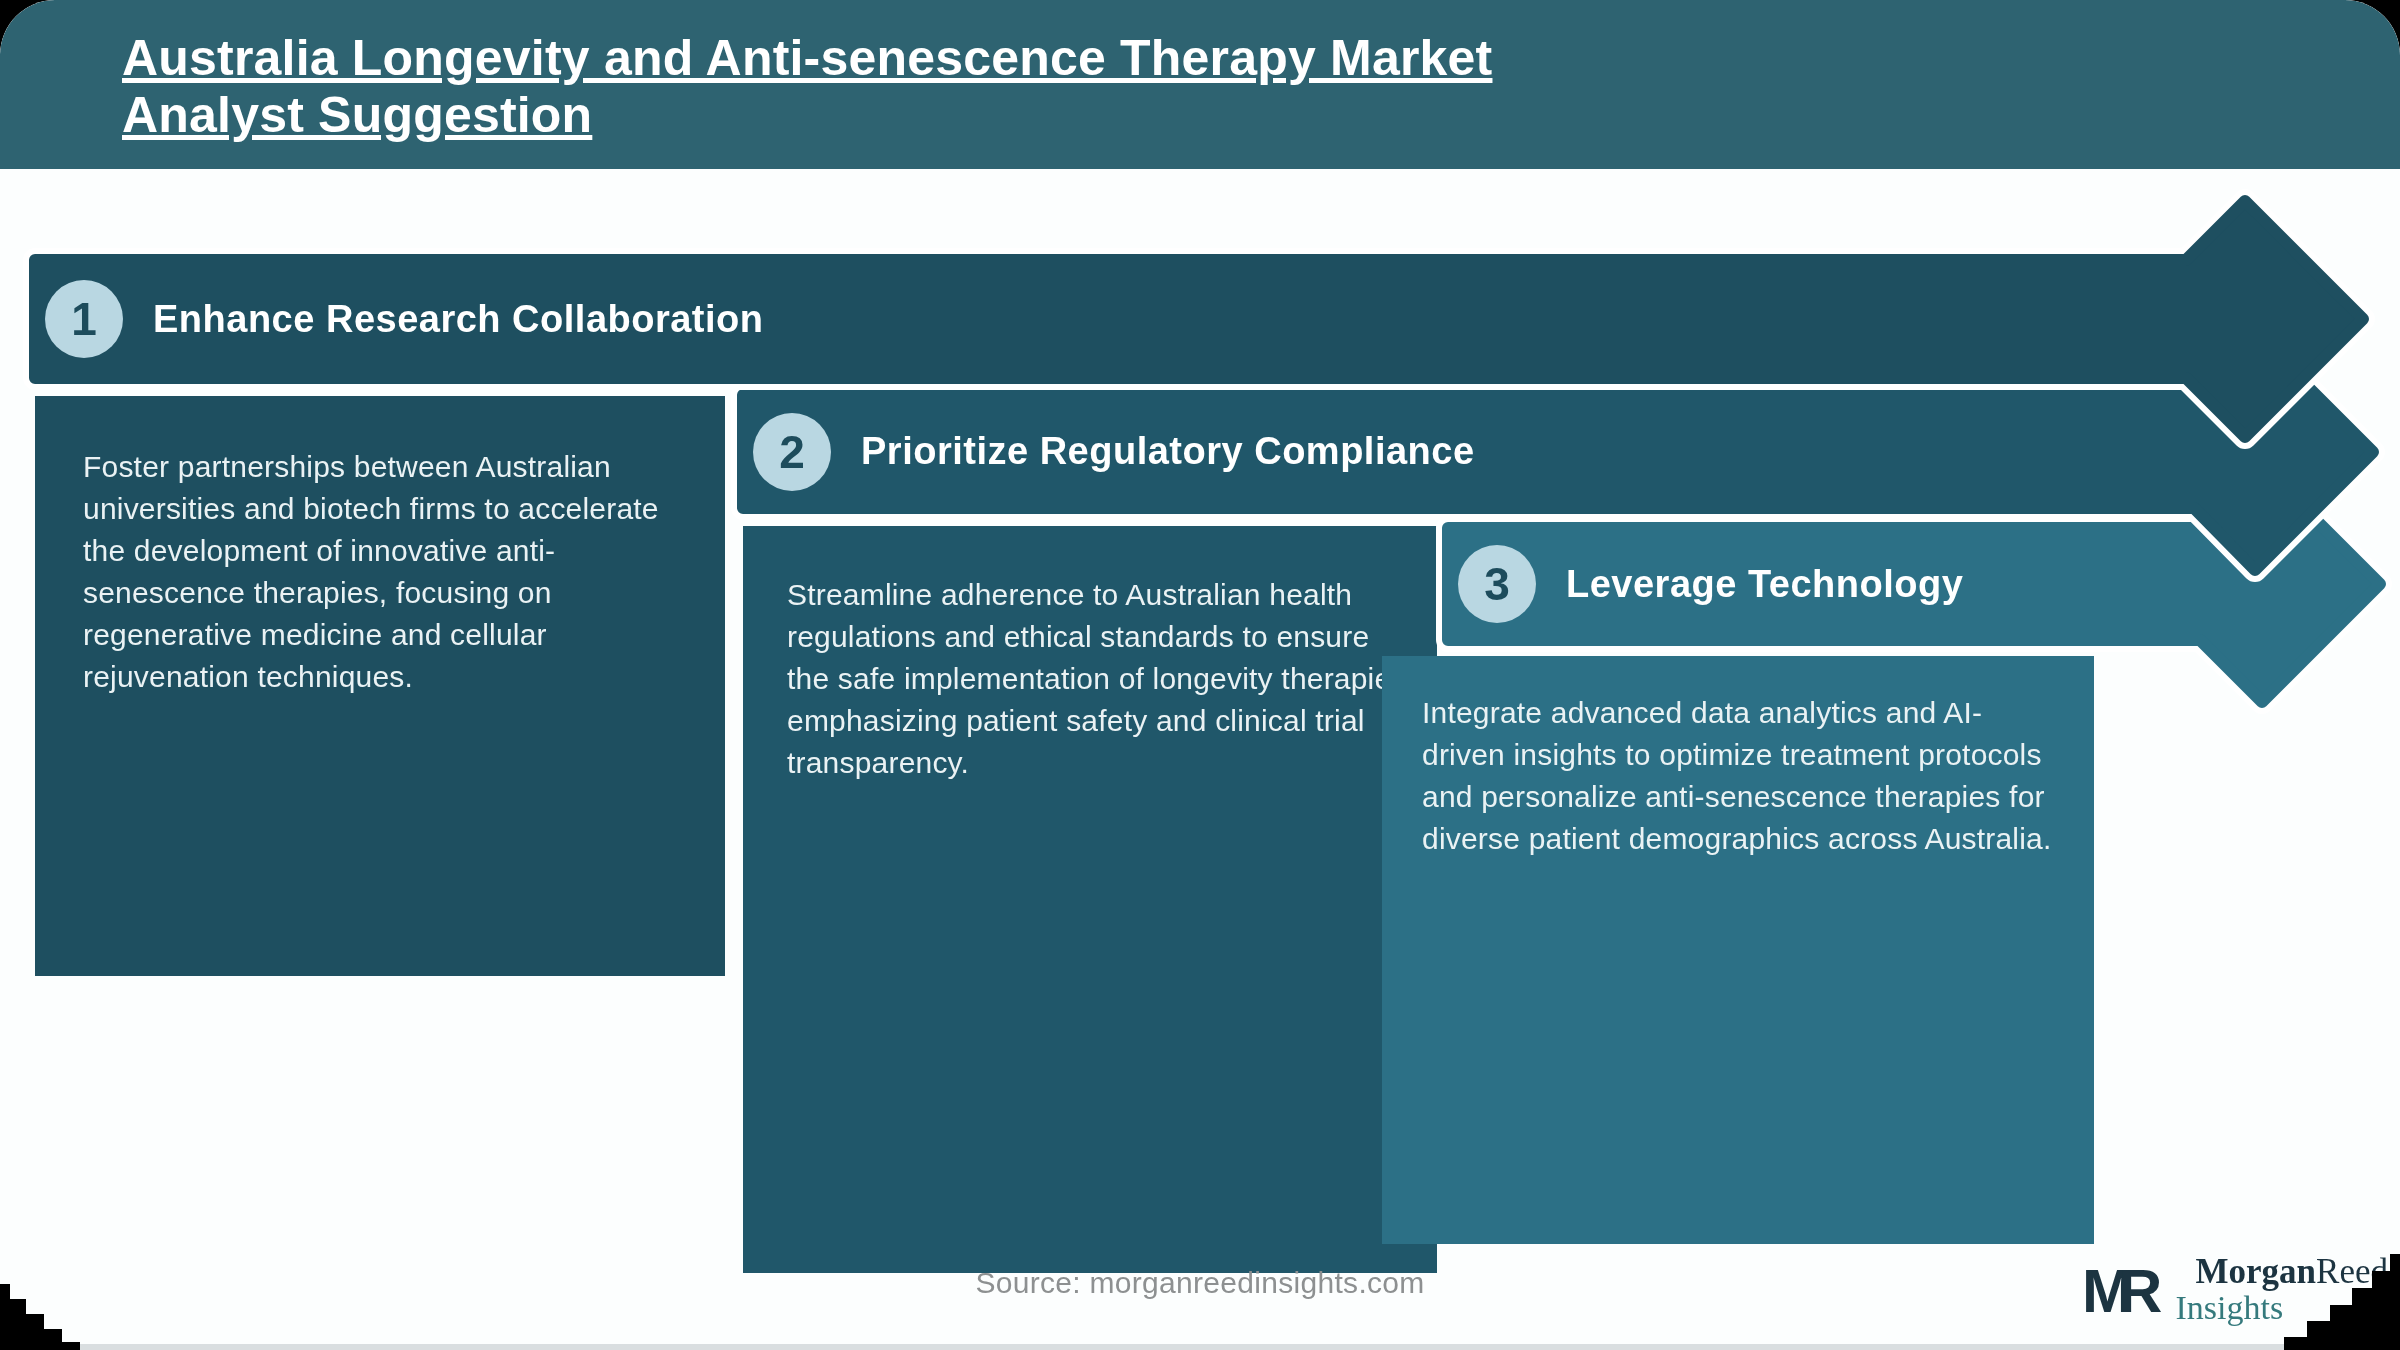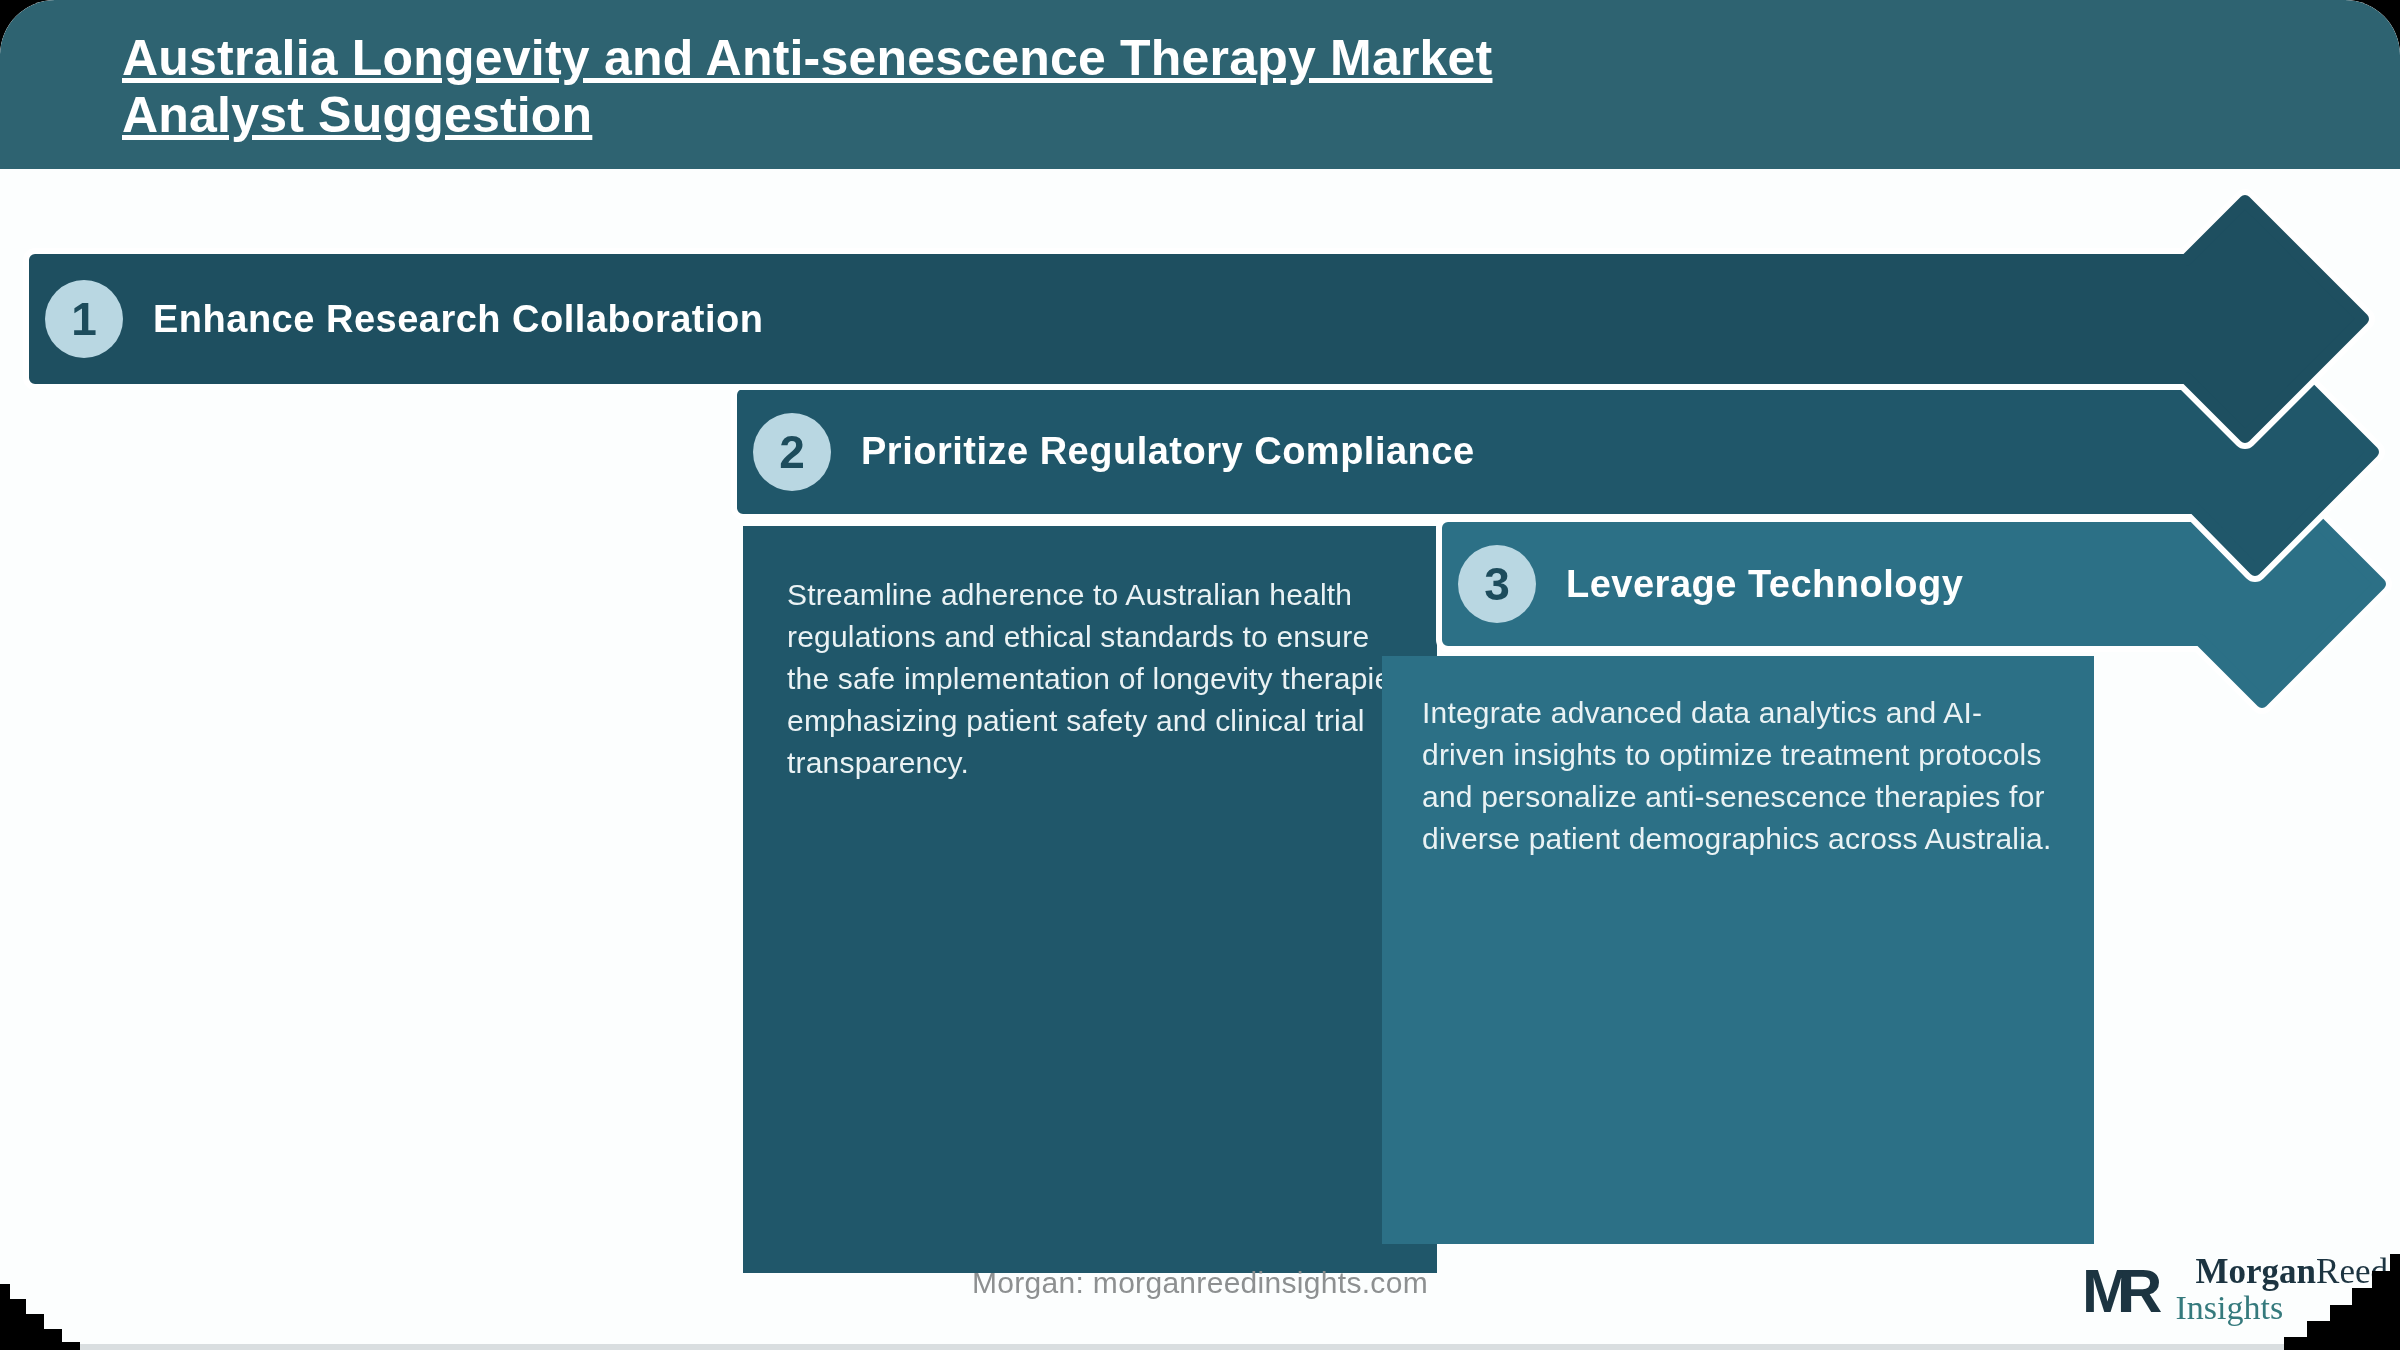--- a/index.html
+++ b/index.html
@@ -139,20 +139,23 @@
 <div class="canvas">
   <div class="slide">
 
     <div class="header">
       <div class="title">
         <span>Australia Longevity and Anti-senescence Therapy Market</span>
         <span>Analyst Suggestion</span>
       </div>
     </div>
 
+    <div class="box" id="box1">
+      <p>Foster partnerships between Australian universities and biotech firms to accelerate the development of innovative anti-senescence therapies, focusing on regenerative medicine and cellular rejuvenation techniques.</p>
+    </div>
     <div class="box" id="box2">
       <p>Streamline adherence to Australian health regulations and ethical standards to ensure the safe implementation of longevity therapies, emphasizing patient safety and clinical trial transparency.</p>
     </div>
     <div class="box" id="box3">
       <p>Integrate advanced data analytics and AI-driven insights to optimize treatment protocols and personalize anti-senescence therapies for diverse patient demographics across Australia.</p>
     </div>
 
     <svg class="arrow-layer" viewBox="0 0 2400 1350" aria-hidden="true">
       <path class="halo" d="M1448,528 L2200,528 L2262,466 L2380,584 L2262,702 L2200,640 L1448,640 Z"></path>
       <path class="af3" d="M1448,528 L2200,528 L2262,466 L2380,584 L2262,702 L2200,640 L1448,640 Z"></path>
@@ -178,21 +181,21 @@
       </div>
       <div class="bar-label">Prioritize Regulatory Compliance</div>
     </div>
     <div class="bar" id="bar3">
       <div class="badge">
         <span>3</span>
       </div>
       <div class="bar-label">Leverage Technology</div>
     </div>
 
-    <div class="source">Morgan: morganreedinsights.com</div>
+    <div class="source">Source: morganreedinsights.com</div>
 
     <div class="logo">
       <svg class="logo-mark" viewBox="0 0 86 58" aria-hidden="true">
         <text x="0" y="52" font-family="Liberation Sans, sans-serif" font-weight="bold" font-size="64" fill="#1c3441">M</text>
         <text x="38" y="52" font-family="Liberation Sans, sans-serif" font-weight="bold" font-size="64" fill="#1c3441">R</text>
       </svg>
       <div class="logo-text">
         <div class="logo-name">
           <span class="bold">Morgan</span><span>Reed</span>
         </div>

